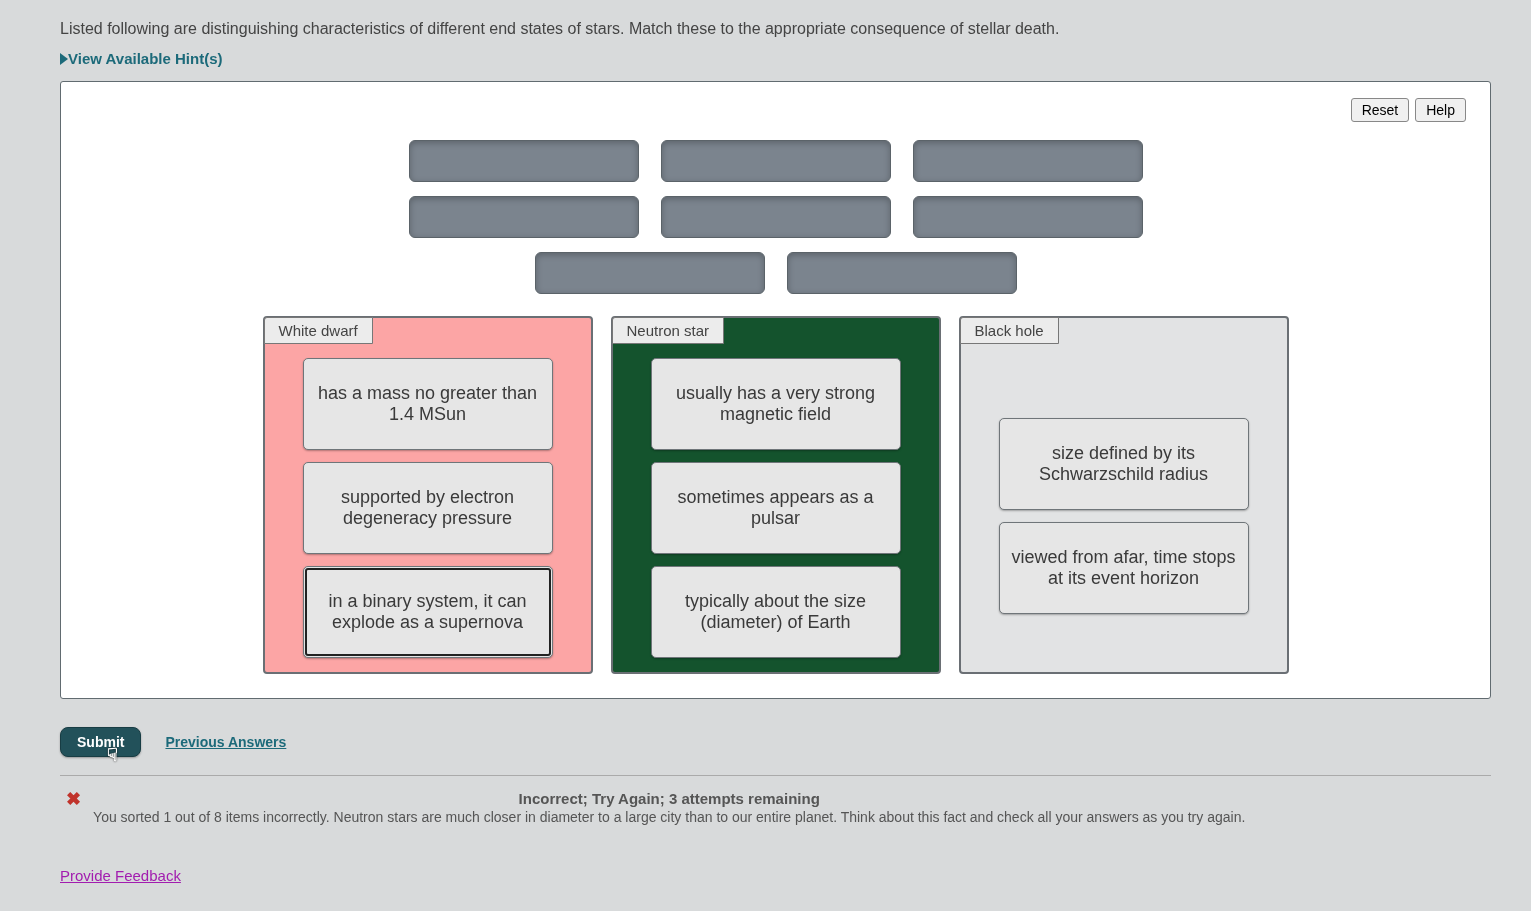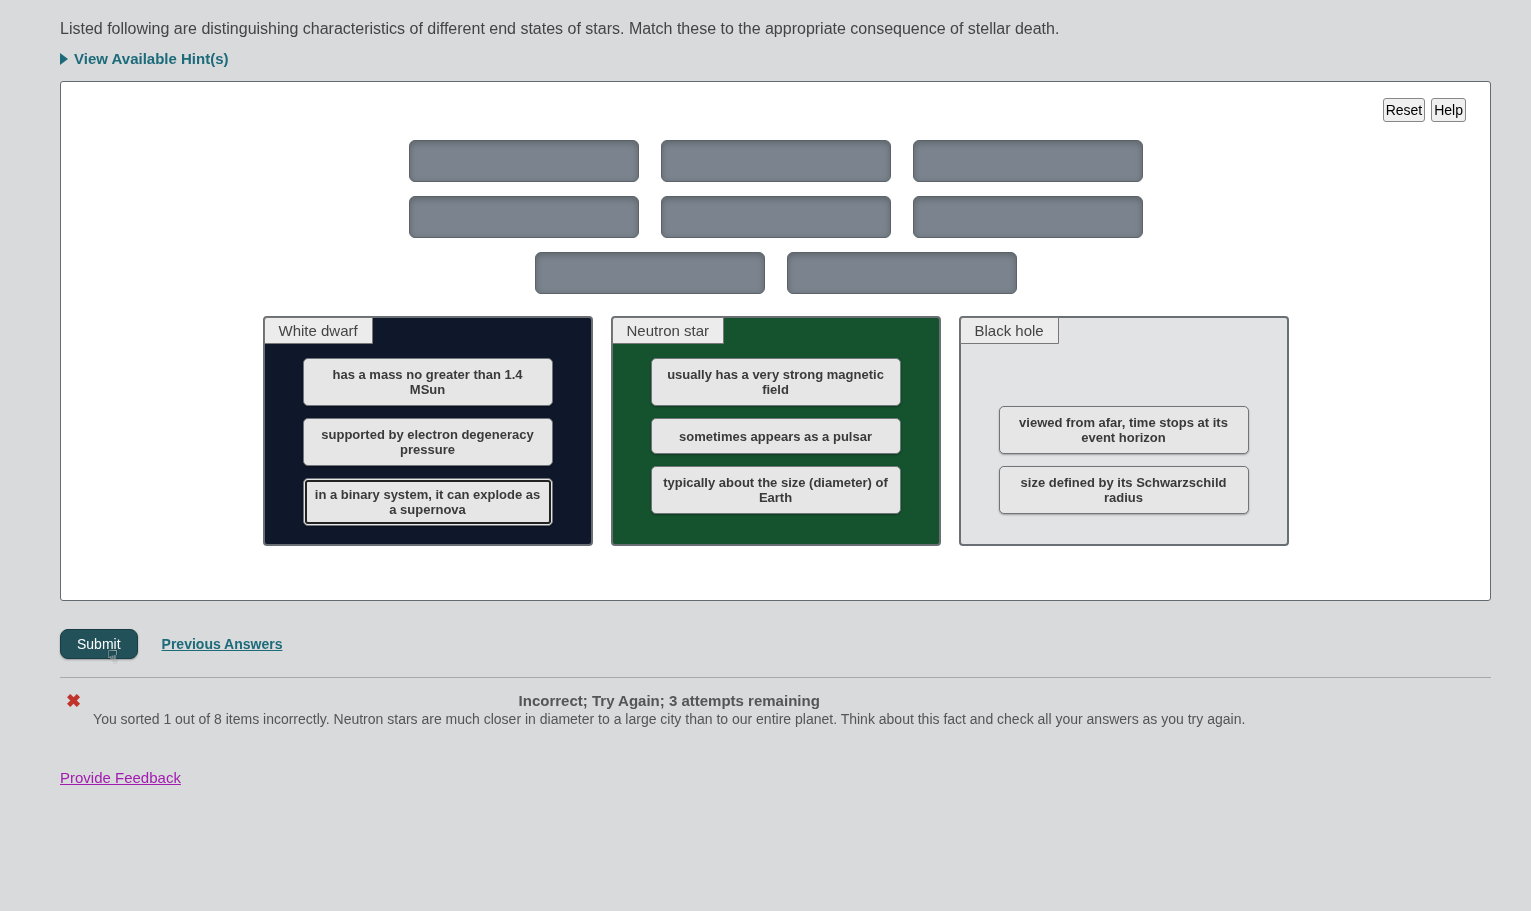--- a/index.html
+++ b/index.html
@@ -19,21 +19,20 @@
     color: #444;
     margin-bottom: 12px;
   }
   .hints-toggle {
     color: #1c6a7a;
     font-weight: bold;
     font-size: 15px;
     cursor: pointer;
     display: inline-flex;
     align-items: center;
-    gap: 6px;
     margin-bottom: 14px;
   }
   .hints-toggle .tri {
     display:inline-block;
     width:0;height:0;
     border-top:6px solid transparent;
     border-bottom:6px solid transparent;
     border-left:8px solid #1c6a7a;
   }
   .work-area {
@@ -45,21 +44,21 @@
     position: relative;
   }
   .top-controls {
     display:flex;
     justify-content:flex-end;
     gap:6px;
     margin-bottom: 18px;
   }
   .top-controls button {
     font-size: 14px;
-    padding: 3px 2px;
+    padding: 3px 10px;
     background: #f0f0f0;
     border: 1px solid #888;
     border-radius: 3px;
     cursor: pointer;
   }
   .pool {
     display:flex;
     flex-direction: column;
     align-items:center;
     gap:14px;
@@ -89,49 +88,48 @@
     border: 2px solid #6a6f74;
     border-radius: 4px;
     min-height: 230px;
     position: relative;
     padding: 40px 14px 14px 14px;
     display:flex;
     flex-direction:column;
     gap:12px;
     align-items:center;
   }
-  .target-bin.white-dwarf { background: #0f172a; }
+  .target-bin.white-dwarf { background: #fca5a5; justify-content: flex-end; }
   .target-bin.neutron-star { background: #14532d; }
   .target-bin.black-hole { background: #e2e3e4; }
   .bin-label {
     position:absolute;
     top:-1px; left:-1px;
     background:#ececec;
     border:1px solid #777;
     padding:4px 14px;
     font-size:15px;
     color:#444;
     border-top-left-radius:3px;
   }
   .chip {
     width: 250px;
     min-height: 36px;
     background: #e6e6e6;
     border: 1px solid #6f7579;
     border-radius: 5px;
     box-shadow: 0 1px 2px rgba(0,0,0,0.3);
-    padding: 8px 10px;
+    padding: 24px 10px;
     text-align:center;
-    font-size: 13px;
+    font-size: 18px;
     color:#3a3a3a;
     display:flex;
     align-items:center;
     justify-content:center;
     cursor: move;
-    font-weight: bold;
   }
   .chip.selected {
     outline: 2px solid #222;
     outline-offset: -4px;
   }
   .chip.spacer {
     background: transparent;
     border: none;
     box-shadow: none;
     visibility: hidden;
@@ -142,21 +140,21 @@
     align-items:center;
     gap: 24px;
   }
   .submit-btn {
     background: #22515a;
     color: #fff;
     border: 1px solid #183d44;
     border-radius: 8px;
     padding: 6px 16px;
     font-size: 14px;
-    font-weight: normal;
+    font-weight: bold;
     cursor: pointer;
     box-shadow: 0 1px 2px rgba(0,0,0,0.3);
     position:relative;
   }
   .cursor-hand {
     position:absolute;
     left: 46px;
     bottom: -10px;
     font-size: 18px;
     color:#fff;
@@ -251,22 +249,22 @@
       <div class="target-bin neutron-star">
         <div class="bin-label">Neutron star</div>
         <div class="chip">usually has a very strong magnetic field</div>
         <div class="chip">sometimes appears as a pulsar</div>
         <div class="chip">typically about the size (diameter) of Earth</div>
       </div>
 
       <div class="target-bin black-hole">
         <div class="bin-label">Black hole</div>
         <div class="chip spacer"></div>
+        <div class="chip">size defined by its Schwarzschild radius</div>
         <div class="chip">viewed from afar, time stops at its event horizon</div>
-        <div class="chip">size defined by its Schwarzschild radius</div>
       </div>
 
     </div>
   </div>
 
   <div class="actions-row">
     <button class="submit-btn">
       <span>Submit</span>
       <span class="cursor-hand">☟</span>
     </button>

